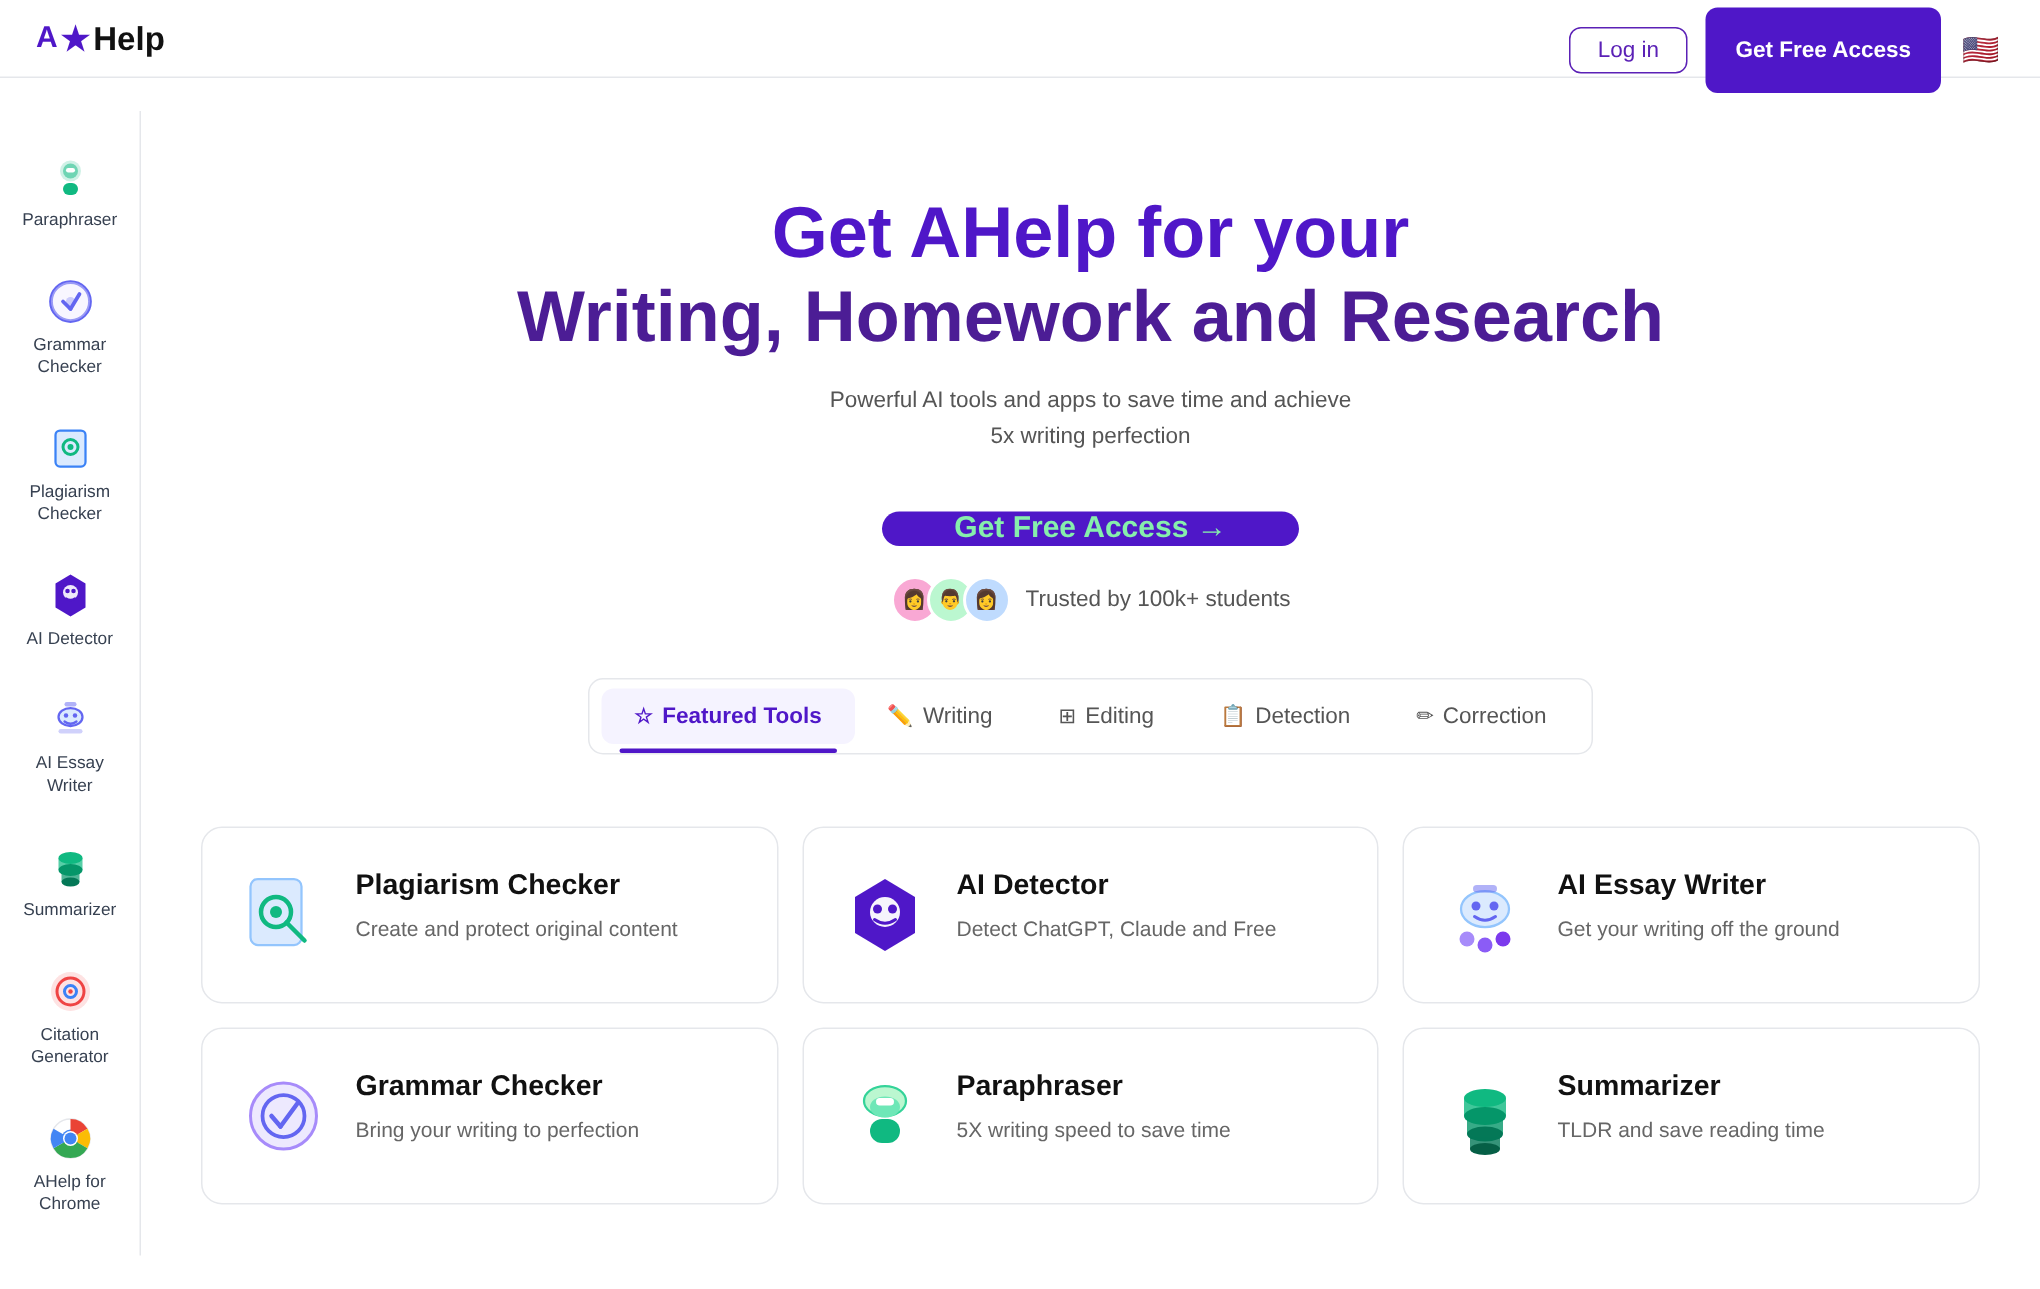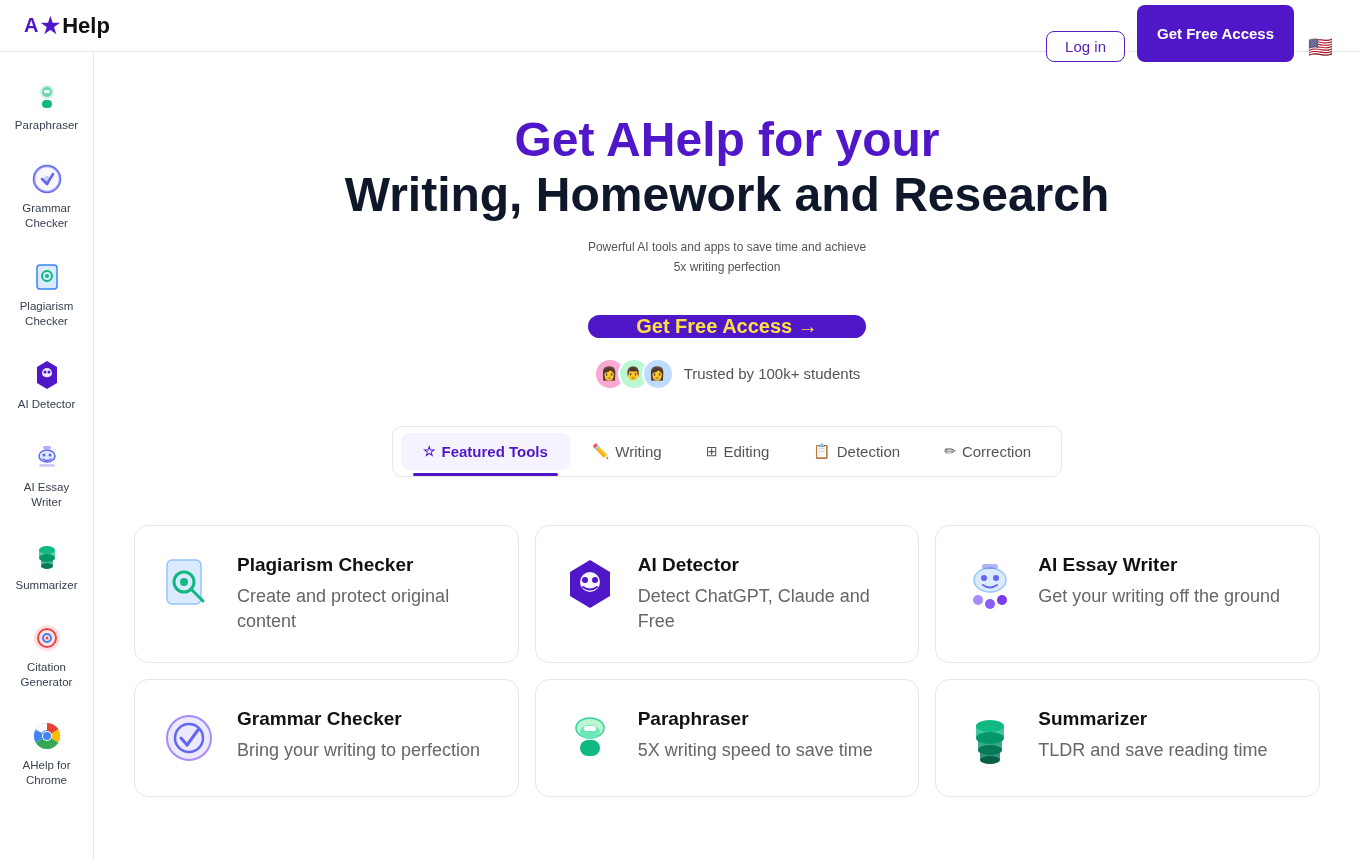--- a/index.html
+++ b/index.html
@@ -19,21 +19,21 @@
       z-index: 100;
     }
     .logo {
       display: flex;
       align-items: center;
       font-size: 22px;
       font-weight: 700;
       color: #111;
       gap: 2px;
     }
-    .header-actions { display: flex; align-items: flex-end; gap: 12px; margin-top: 16px; }
+    .header-actions { display: flex; align-items: center; gap: 12px; margin-top: 16px; }
     .btn-login {
       border: 1.5px solid #5b21b6;
       color: #5b21b6;
       background: #fff;
       padding: 6px 18px;
       border-radius: 8px;
       font-size: 15px;
       font-weight: 500;
       cursor: pointer;
     }
@@ -56,20 +56,21 @@
       align-items: center;
       justify-content: center;
       font-size: 20px;
     }
 
     
     .layout {
       display: flex;
       margin-top: 52px;
       height: calc(859px - 52px);
+      align-items: center;
     }
 
     
     .sidebar {
       width: 94px;
       background: #fff;
       border-right: 1px solid #e5e7eb;
       display: flex;
       flex-direction: column;
       align-items: center;
@@ -119,33 +120,33 @@
     .hero-title-line1 {
       font-size: 48px;
       font-weight: 800;
       color: #4f17c8;
       line-height: 1.15;
       margin-top: 20px;
     }
     .hero-title-line2 {
       font-size: 48px;
       font-weight: 800;
-      color: #0f172a;
+      color: #4c1d95;
       line-height: 1.15;
       margin-bottom: 16px;
     }
     .hero-subtitle {
-      font-size: 12px;
+      font-size: 15px;
       color: #555;
       margin-bottom: 38px;
       line-height: 1.6;
     }
     .btn-hero {
       background: #4f17c8;
-      color: #fde047;
+      color: #86efac;
       border: none;
       padding: 0 48px;
       border-radius: 50px;
       font-size: 20px;
       font-weight: 700;
       cursor: pointer;
       display: inline-block;
       margin-bottom: 20px;
     }
     .trusted {
@@ -235,21 +236,21 @@
       justify-content: center;
     }
     .tool-card-info { flex: 1; }
     .tool-card-title {
       font-size: 19px;
       font-weight: 700;
       color: #111;
       margin-bottom: 8px;
     }
     .tool-card-desc {
-      font-size: 18px;
+      font-size: 14px;
       color: #666;
       line-height: 1.4;
     }
 
     
     svg { display: block; }
 
   </style>
 </head>
 <body>

